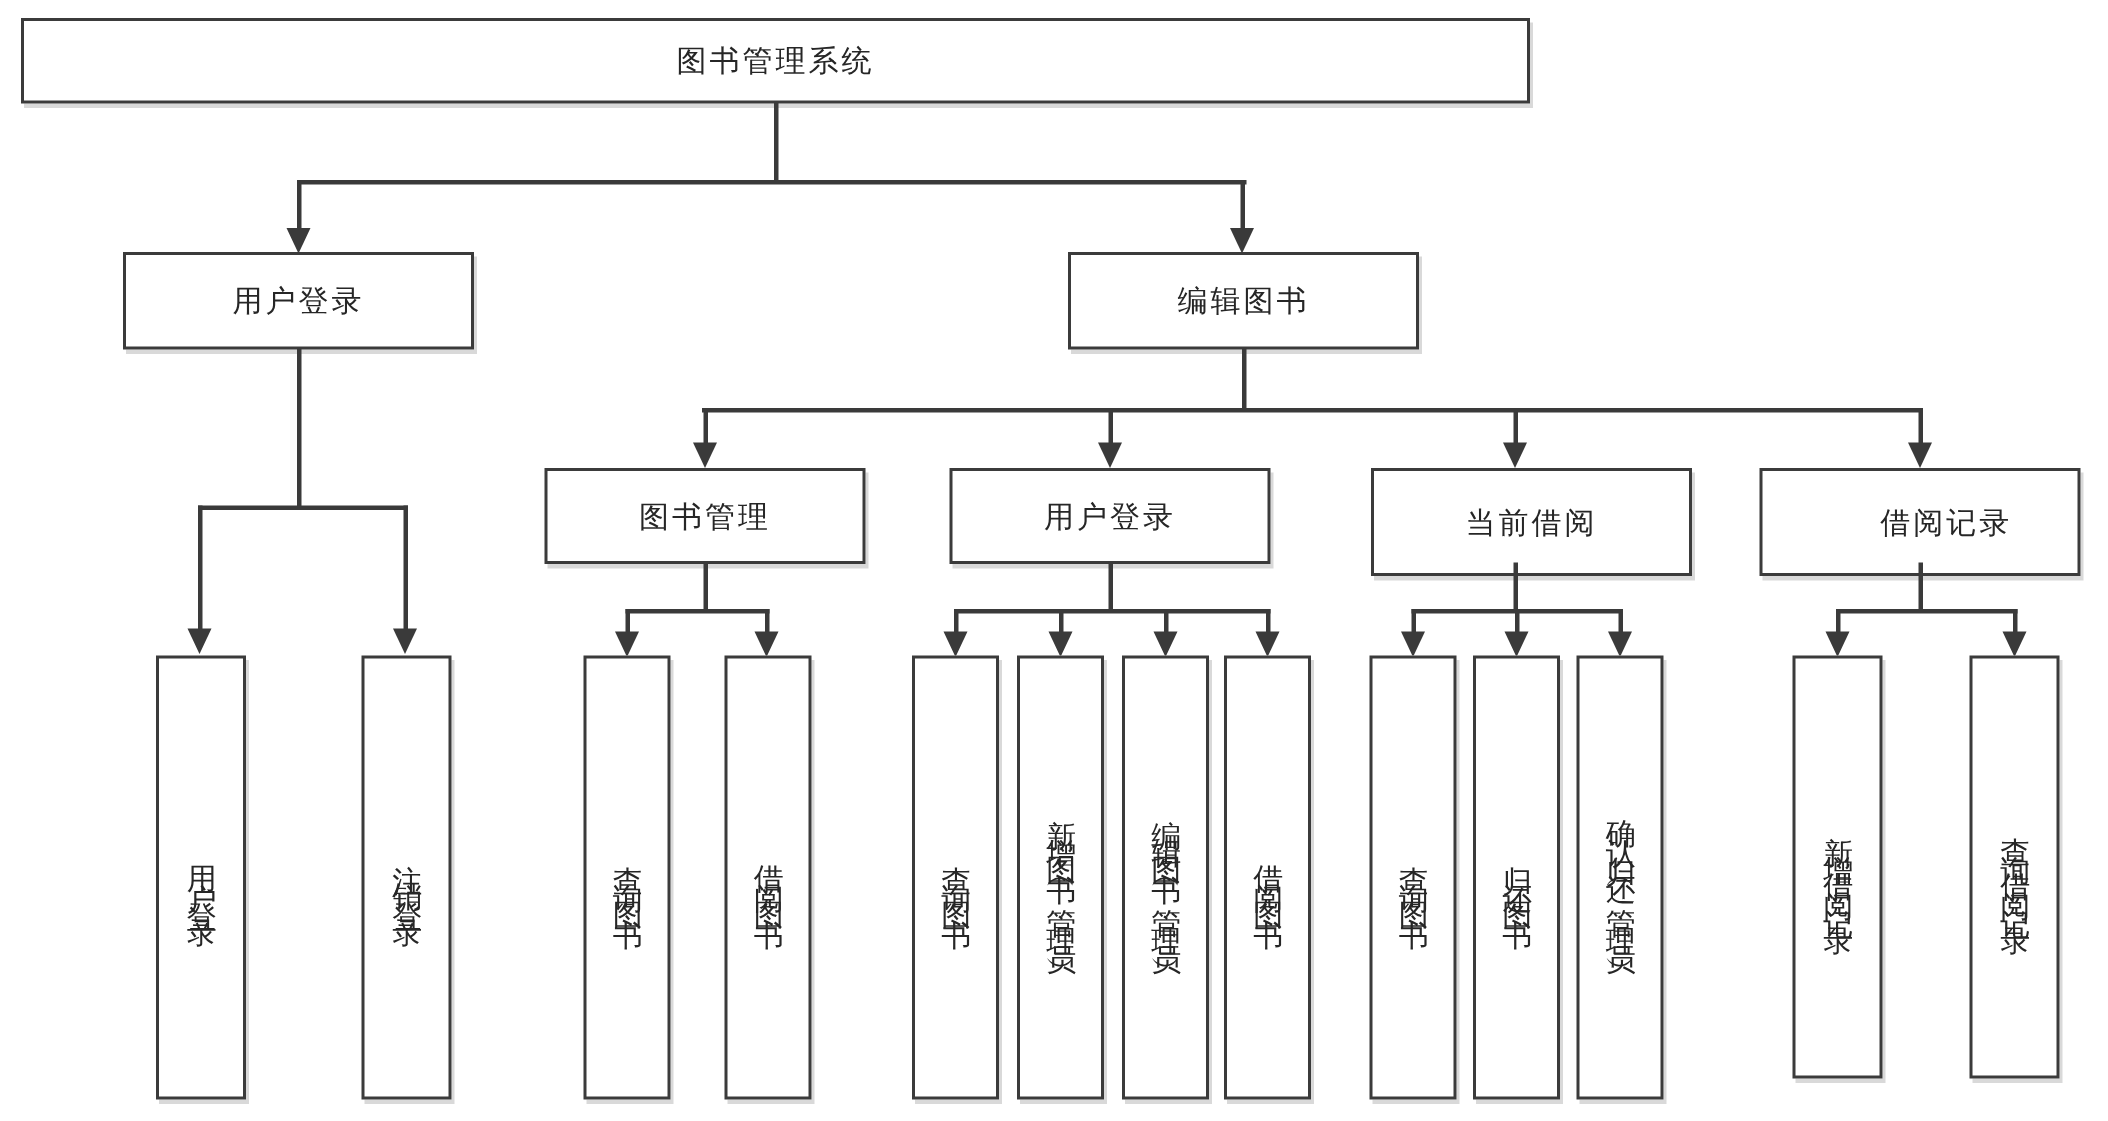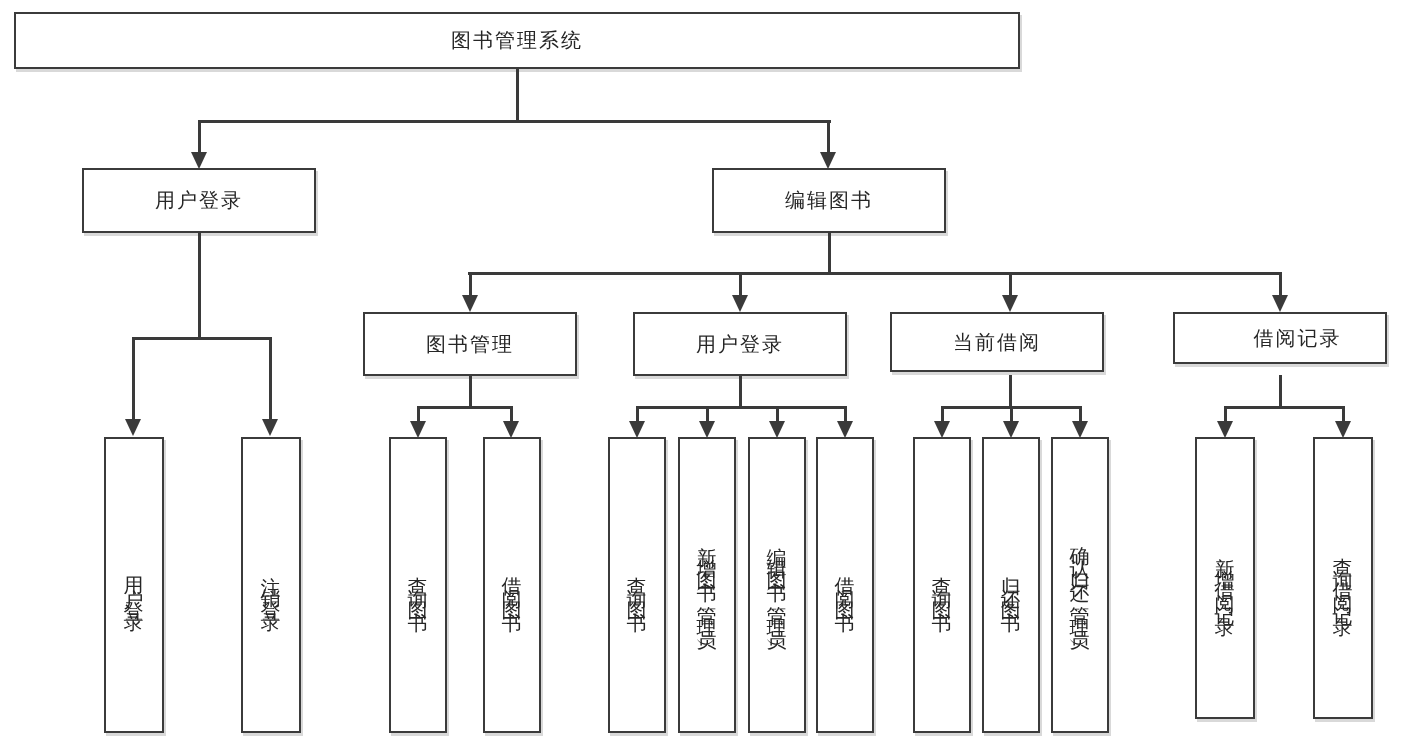--- a/index.html
+++ b/index.html
@@ -100,24 +100,24 @@
   <div class="arrow" style="left:1002px; top:295px;"></div>
   <div class="line" style="left:1279px; top:272px; width:3px; height:24px;"></div>
   <div class="arrow" style="left:1272px; top:295px;"></div>
 
   <div class="node" style="left:363px; top:312px; width:214px; height:64px;">
     <span class="h-label">图书管理</span>
   </div>
   <div class="node" style="left:633px; top:312px; width:214px; height:64px;">
     <span class="h-label">用户登录</span>
   </div>
-  <div class="node" style="left:890px; top:312px; width:214px; height:60px;">
+  <div class="node" style="left:914px; top:312px; width:214px; height:72px;">
     <span class="h-label">当前借阅</span>
   </div>
-  <div class="node" style="left:1173px; top:312px; width:214px; height:52px;padding-left:35px;">
+  <div class="node" style="left:1173px; top:312px; width:214px; height:72px;padding-left:35px;">
     <span class="h-label">借阅记录</span>
   </div>
 
   <div class="line" style="left:469px; top:375px; width:3px; height:33px;"></div>
   <div class="line" style="left:417px; top:406px; width:96px; height:3px;"></div>
   <div class="line" style="left:417px; top:406px; width:3px; height:16px;"></div>
   <div class="arrow" style="left:410px; top:421px;"></div>
   <div class="line" style="left:510px; top:406px; width:3px; height:16px;"></div>
   <div class="arrow" style="left:503px; top:421px;"></div>
 

